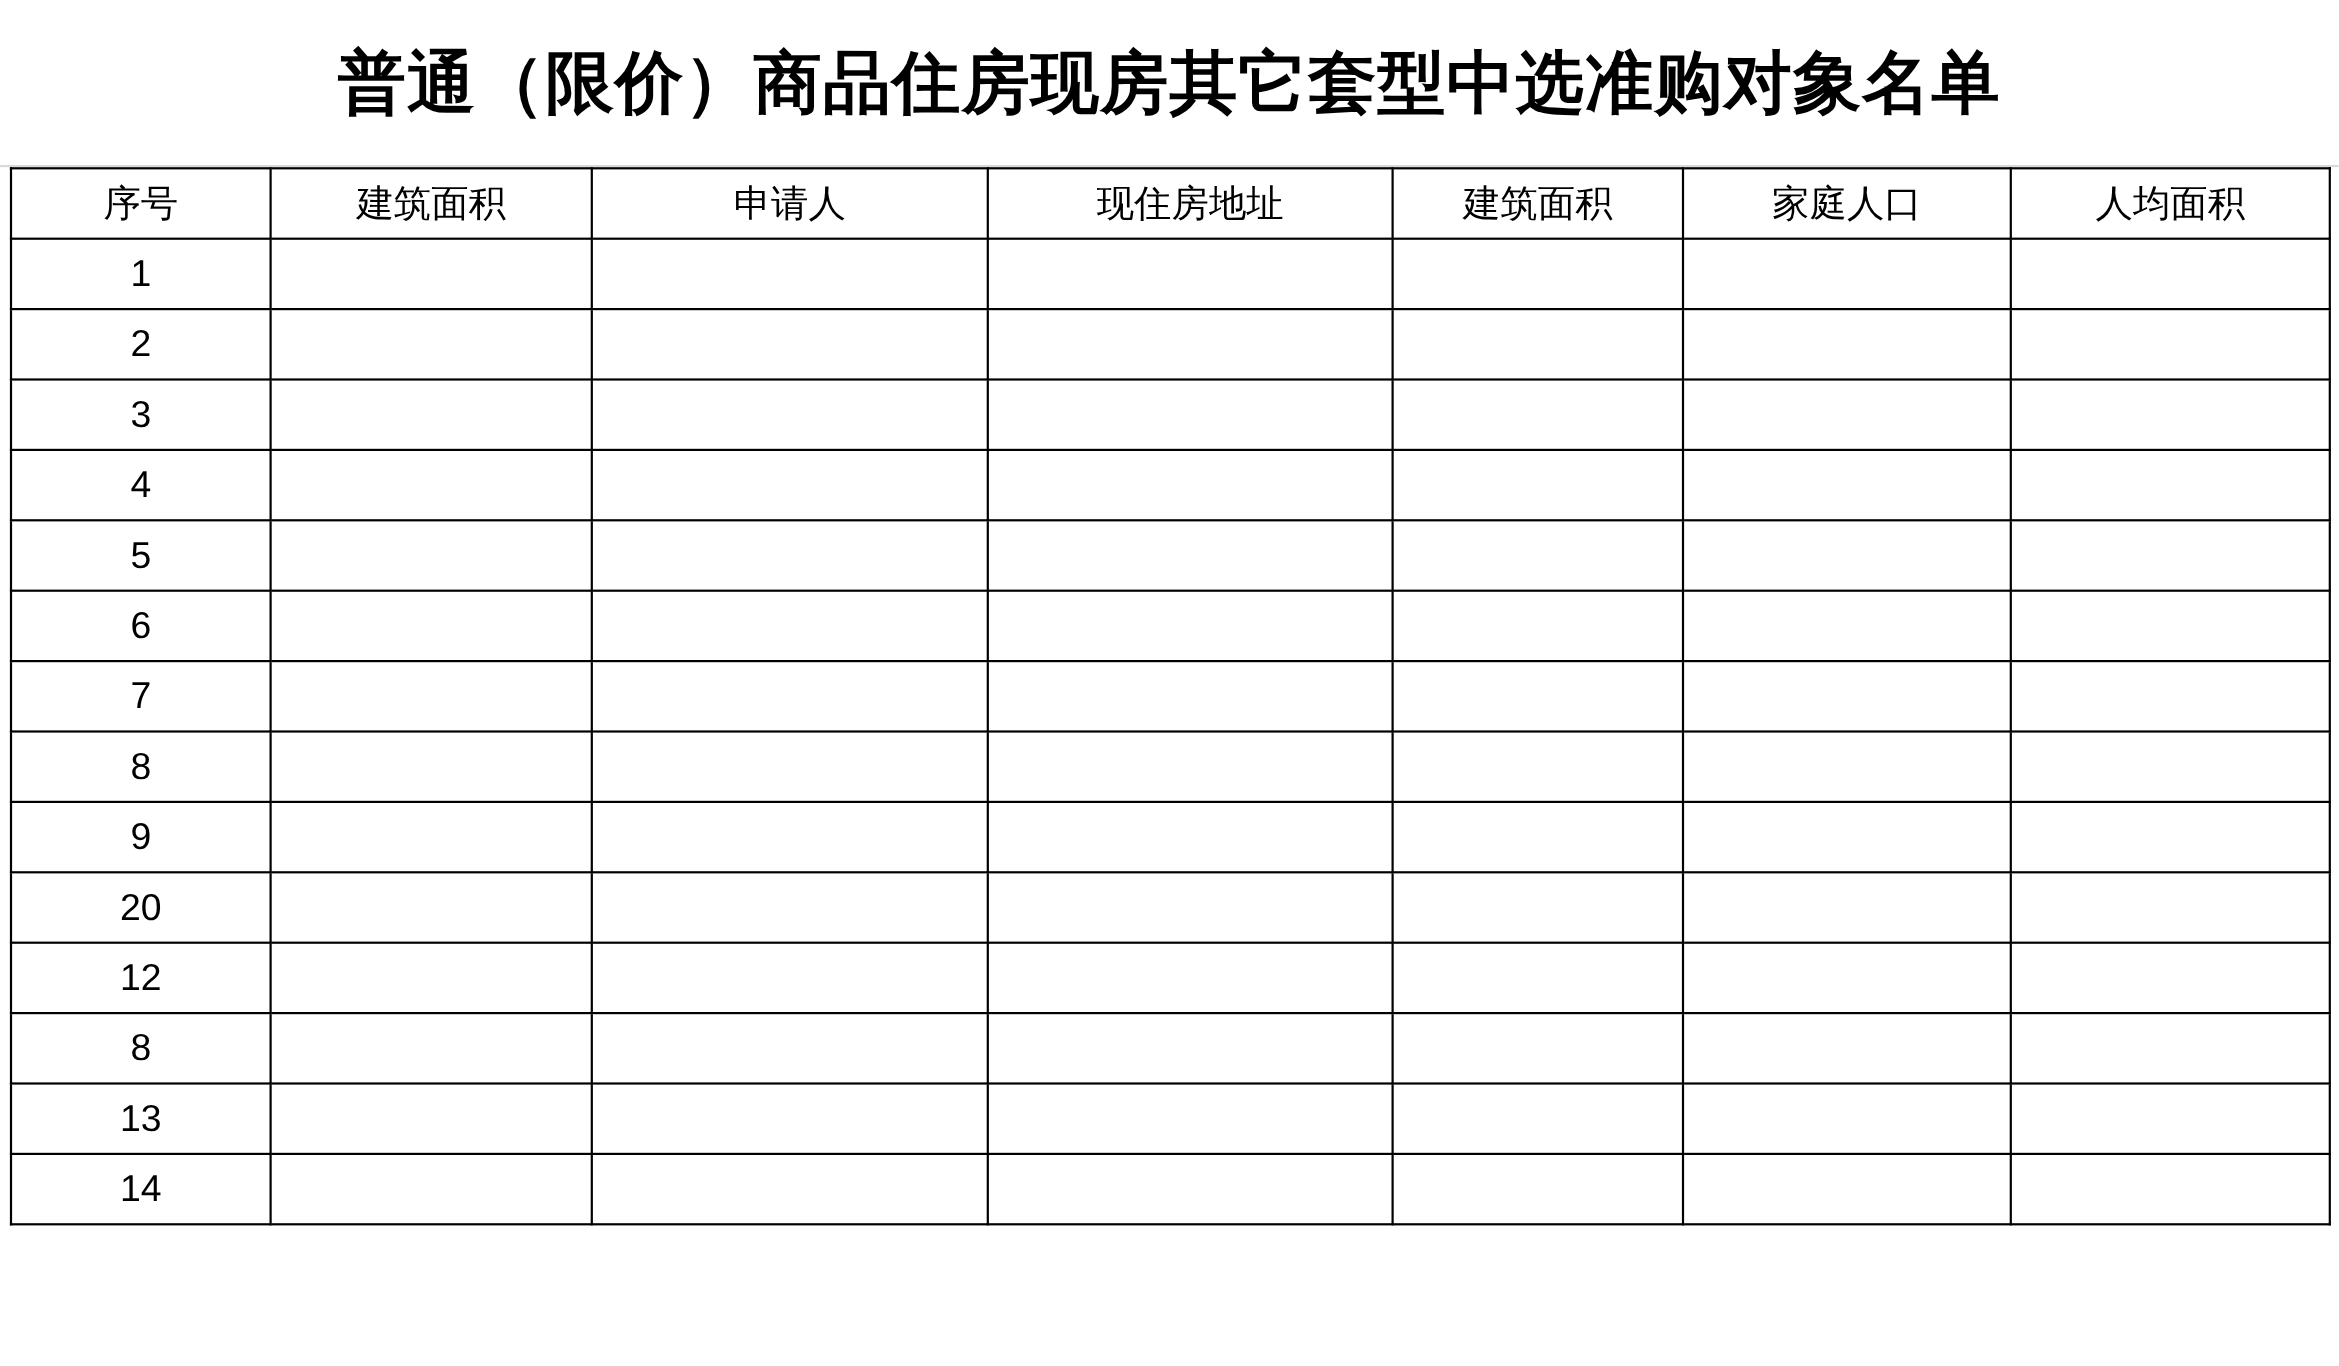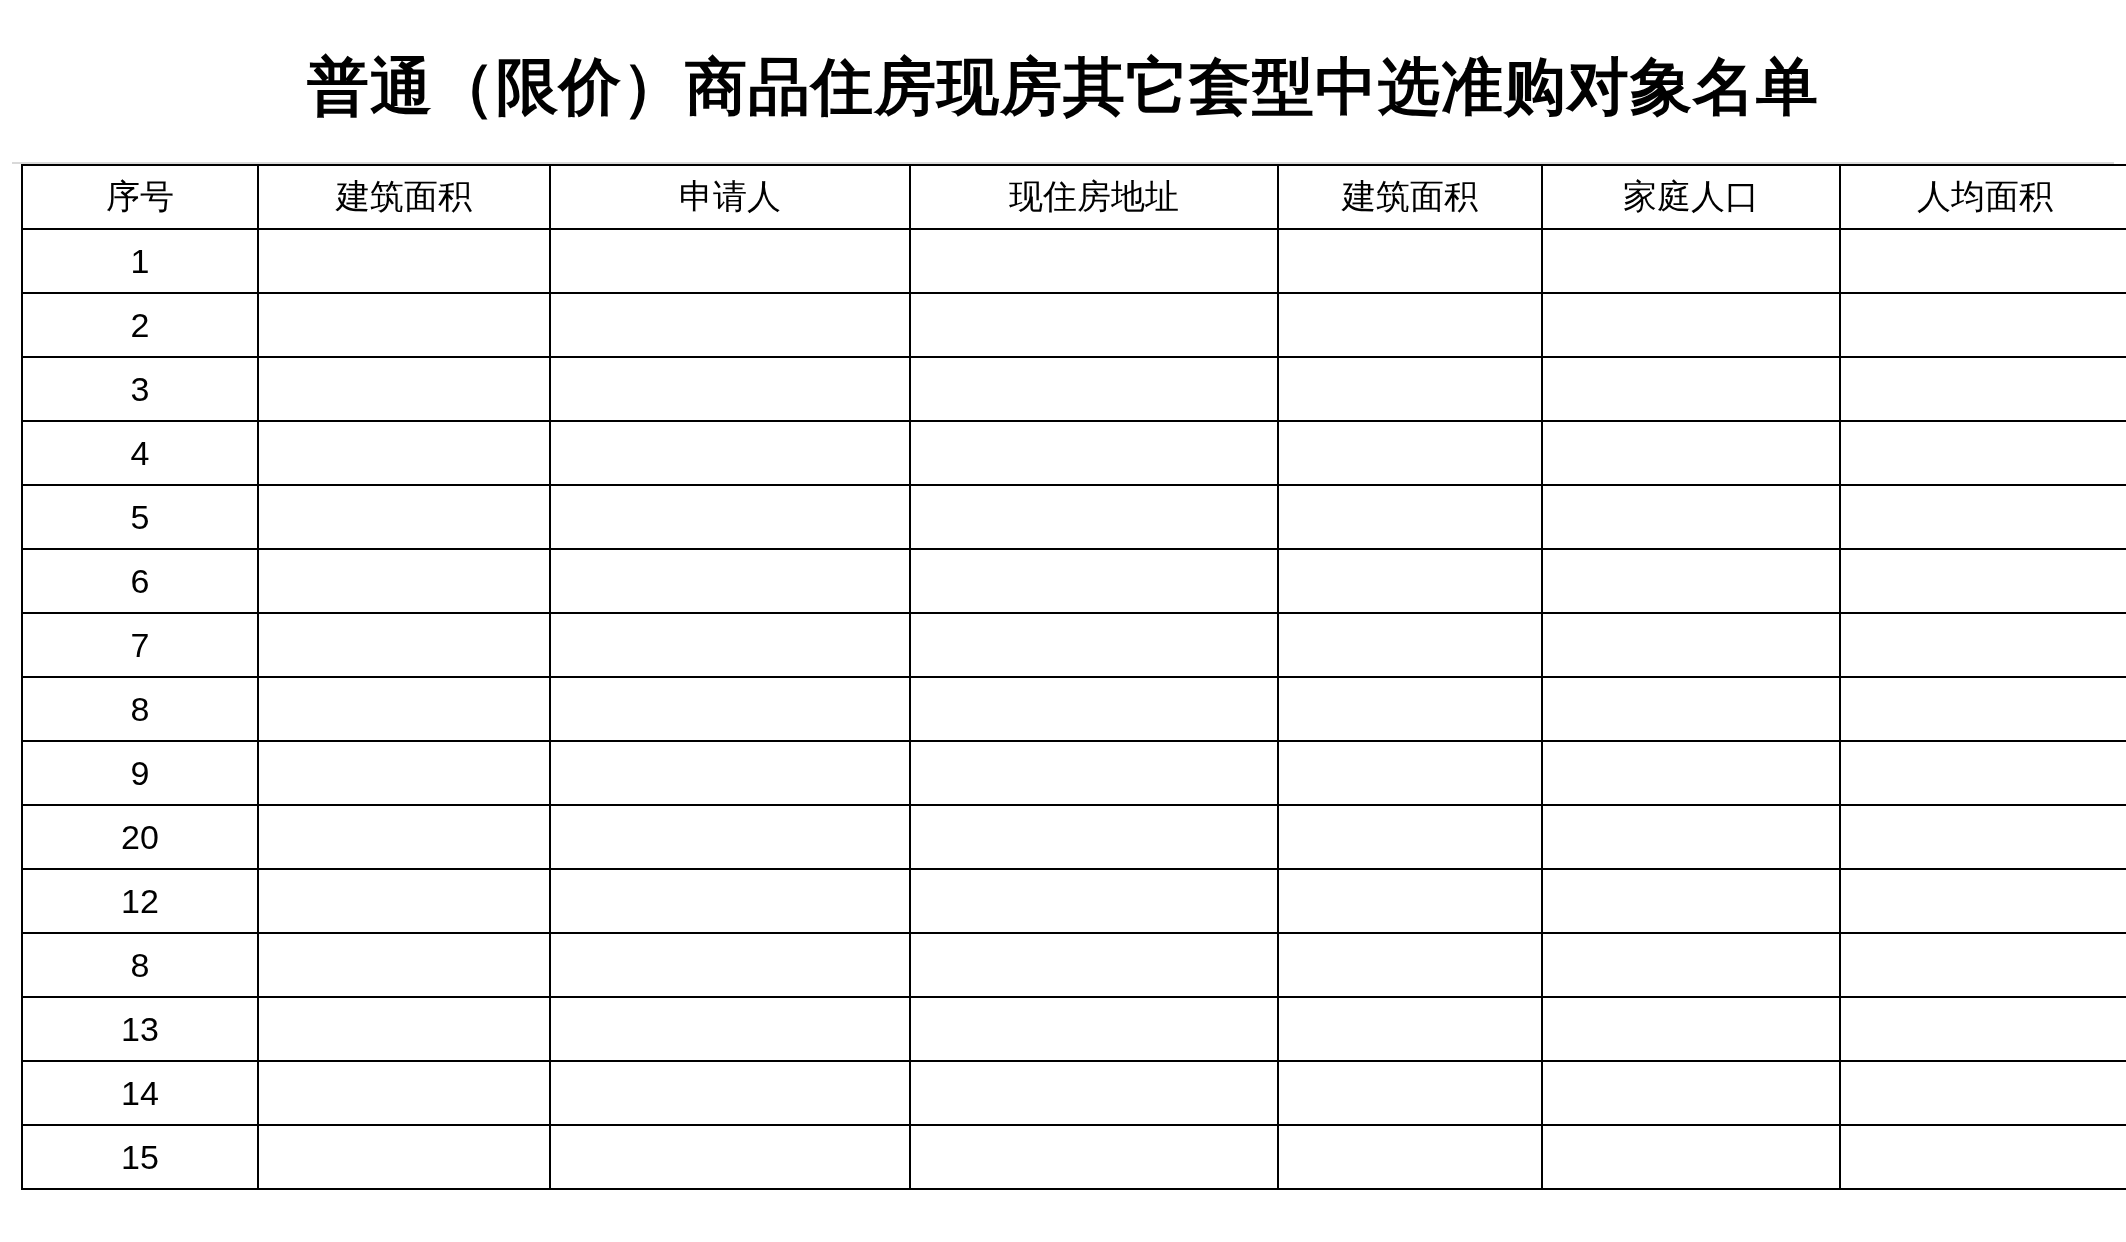--- a/index.html
+++ b/index.html
@@ -11,21 +11,21 @@
     width: 2126px;
     height: 1242px;
     font-family: "Liberation Sans", "DejaVu Sans", sans-serif;
     color: #000000;
     overflow: hidden;
   }
   .sheet {
     box-sizing: border-box;
     width: 2126px;
     height: 1242px;
-    padding: 12px;
+    padding: 0;
     background: #ffffff;
     position: relative;
   }
   .title-row {
     height: 152px;
     display: flex;
     align-items: center;
     justify-content: center;
     border-bottom: 2px solid #d9d9d9;
     box-sizing: border-box;
@@ -227,25 +227,16 @@
       </tr>
       <tr>
         <td>14</td>
         <td class="cell-blank"></td>
         <td class="cell-blank"></td>
         <td class="cell-blank"></td>
         <td class="cell-blank"></td>
         <td class="cell-blank"></td>
         <td class="cell-blank"></td>
       </tr>
-      <tr>
-        <td>15</td>
-        <td class="cell-blank"></td>
-        <td class="cell-blank"></td>
-        <td class="cell-blank"></td>
-        <td class="cell-blank"></td>
-        <td class="cell-blank"></td>
-        <td class="cell-blank"></td>
-      </tr>
     </tbody>
   </table>
 
 </div>
 
 </body></html>

